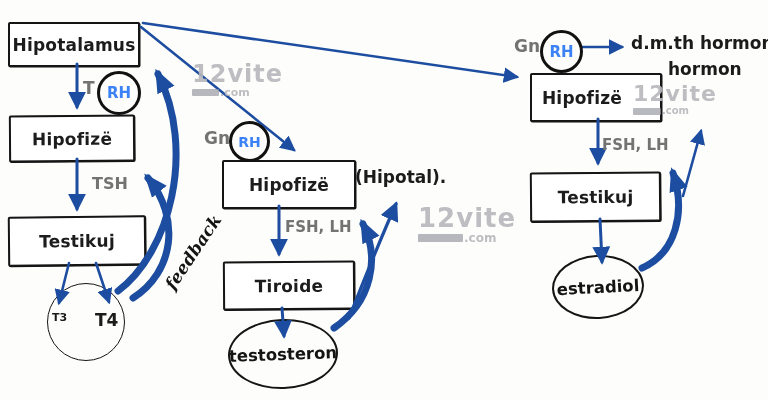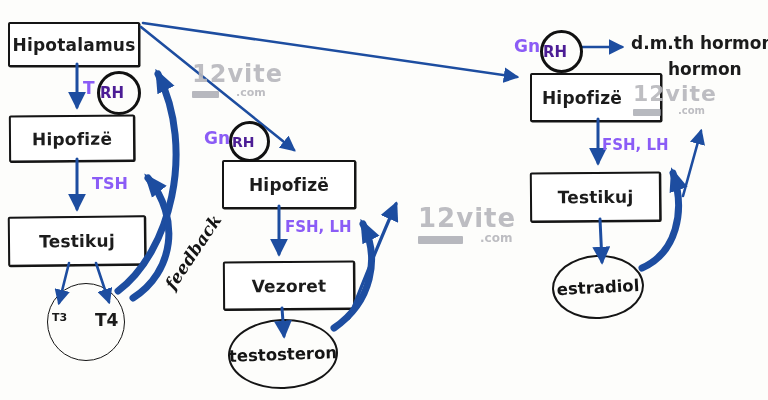--- a/index.html
+++ b/index.html
@@ -13,30 +13,30 @@
     background:#ffffff;border:2.5px solid #151515;border-radius:2px;
     font-weight:bold;font-size:17px;color:#1c1c1c;letter-spacing:0.2px;
     box-shadow:0.5px 0.5px 0 #151515;
   }
   .ell{
     position:absolute;display:flex;align-items:center;justify-content:center;
     border:2.4px solid #151515;border-radius:50%;background:transparent;
     font-weight:bold;font-size:16px;color:#141414;
   }
   .lbl{position:absolute;font-weight:bold;white-space:nowrap;}
-  .red{color:#8b5cf6;}
+  .red{color:#737373;}
   .blk{color:#1b1b1b;}
   .circ{
-    position:absolute;display:flex;align-items:center;
+    position:absolute;display:flex;align-items:center;justify-content:center;
     border:3.5px solid #111;border-radius:50%;background:transparent;
-    font-weight:bold;color:#4c1d95;
+    font-weight:bold;color:#3b82f6;
   }
   .wm{position:absolute;color:#b7b7bc;opacity:0.9;line-height:1;z-index:6;}
   .wm-brand{font-weight:bold;letter-spacing:1px;}
-  .wm-sub{display:flex;align-items:flex-end;gap:17px;margin-top:1px;}
+  .wm-sub{display:flex;align-items:center;gap:1px;margin-top:1px;}
   .wm-box{display:inline-block;background:#9b9ea6;opacity:0.8;border-radius:1px;}
   .wm-suffix{font-weight:bold;}
   #arrows{position:absolute;left:0;top:0;z-index:5;pointer-events:none;}
   .layer-label{z-index:7;}
   .feedback{
     position:absolute;z-index:7;left:193px;top:252px;
     transform:translate(-50%,-50%) rotate(-56deg);
     font-family:"DejaVu Serif","Liberation Serif",serif;
     font-style:italic;font-weight:bold;font-size:17px;color:#141414;
   }
@@ -104,25 +104,26 @@
   <div class="feedback">feedback</div>
 
   <span class="lbl red layer-label" style="left:204px;top:128px;font-size:17px;">Gn</span>
   <div class="circ layer-label" style="left:229px;top:121px;width:35px;height:35px;font-size:14px;border-width:3px;">
     <span>RH</span>
   </div>
 
   <div class="box" style="left:222px;top:160px;width:130px;height:45px;">
     <span>Hipofizë</span>
   </div>
+  <span class="lbl blk layer-label" style="left:355px;top:167px;font-size:17px;">(Hipotal).</span>
 
   <span class="lbl red layer-label" style="left:285px;top:218px;font-size:15px;">FSH, LH</span>
 
   <div class="box" style="left:223px;top:261px;width:128px;height:45px;transform:rotate(-0.4deg);">
-    <span>Vezoret</span>
+    <span>Tiroide</span>
   </div>
 
   <div class="ell" style="left:228px;top:319px;width:106px;height:66px;transform:rotate(-2deg);font-size:16.5px;">
     <span>testosteron</span>
   </div>
 
   <span class="lbl red layer-label" style="left:514px;top:36px;font-size:17px;">Gn</span>
   <div class="circ layer-label" style="left:540px;top:30px;width:37px;height:37px;font-size:15px;">
     <span>RH</span>
   </div>

